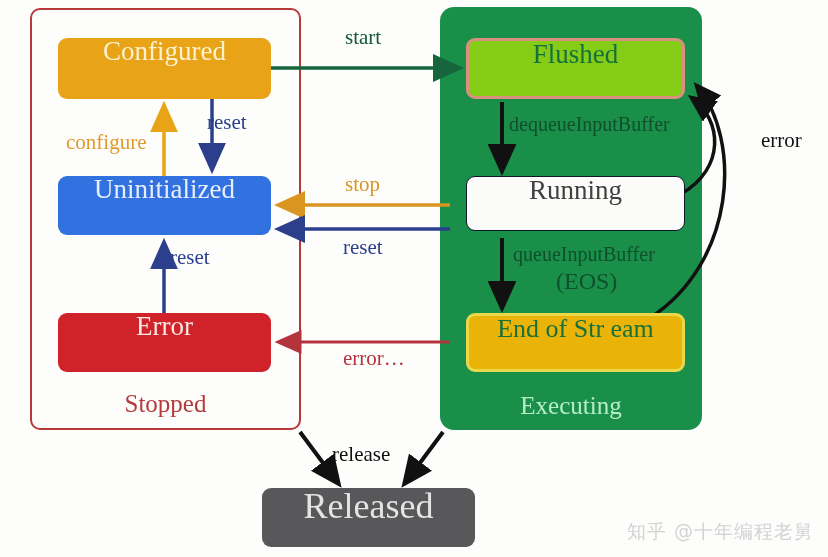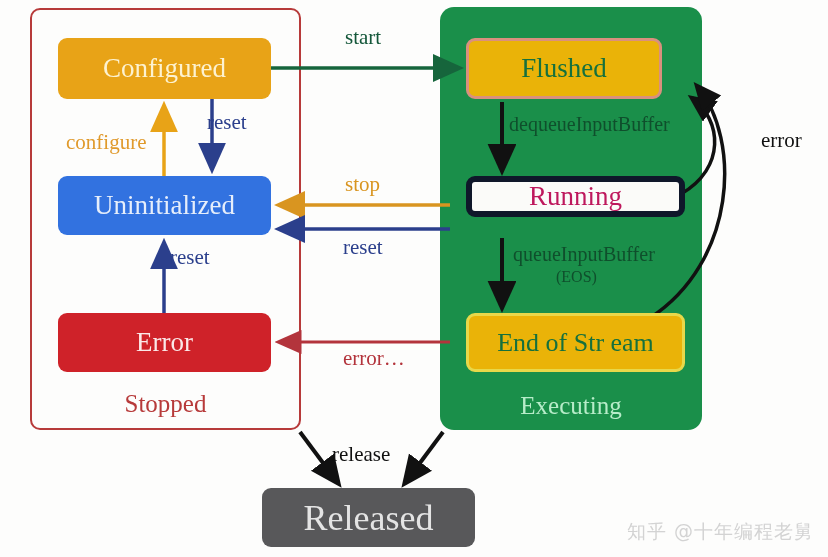--- a/index.html
+++ b/index.html
@@ -1,35 +1,35 @@
 <!DOCTYPE html>
 <html><head>
 <meta charset="utf-8">
 <style>
   html,body{margin:0;padding:0;background:#fdfdfc;}
   body{font-family:"Liberation Serif", serif;}
   #stage{position:relative;width:828px;height:557px;background:#fdfdfc;overflow:hidden;}
   svg.layer{position:absolute;left:0;top:0;width:828px;height:557px;}
-  .node{position:absolute;display:flex;align-items:center;justify-content:center;
+  .node{position:absolute;display:flex;justify-content:center;
         box-sizing:border-box;border-radius:9px;}
   .node span{line-height:1;white-space:nowrap;}
   
   #grp-stopped{position:absolute;left:30px;top:8px;width:271px;height:422px;
       border:2px solid #b73a3a;border-radius:10px;background:#fdfdfc;box-sizing:border-box;}
   #grp-executing{position:absolute;left:440px;top:7px;width:262px;height:423px;
       background:#1a8f4a;border-radius:14px;box-sizing:border-box;}
   .grp-label{position:absolute;width:100%;text-align:center;font-size:25px;}
   
   #n-configured{left:58px;top:38px;width:213px;height:61px;background:#e8a317;color:#fdf2d0;}
   #n-uninitialized{left:58px;top:176px;width:213px;height:59px;background:#3272e0;color:#e6eefb;}
   #n-error{left:58px;top:313px;width:213px;height:59px;background:#cf2229;color:#fbe8e8;}
-  #n-flushed{left:466px;top:38px;width:196px;height:61px;background:#eab308;
+  #n-flushed{left:466px;top:38px;width:219px;height:61px;background:#84cc16;
       border:3px solid #d9907e;color:#15703d;}
-  #n-running{left:466px;top:176px;width:219px;height:41px;background:#fbfbf9;
-      border:6px solid #0f172a;color:#be185d;}
+  #n-running{left:466px;top:176px;width:219px;height:55px;background:#fbfbf9;
+      border:1px solid #0f172a;color:#404040;}
   #n-eos{left:466px;top:313px;width:219px;height:59px;background:#eab308;
       border:3px solid #e8d84a;color:#15703d;}
   #n-released{left:262px;top:488px;width:213px;height:59px;background:#58585a;color:#e4e4e4;}
   .edge-label{position:absolute;white-space:nowrap;}
   #wm{position:absolute;right:14px;bottom:12px;color:#d3d3d3;font-size:19px;
       font-family:"DejaVu Sans", sans-serif;letter-spacing:1px;margin-top:46px;}
 </style>
 </head>
 <body>
 
@@ -115,18 +115,18 @@
 
   <div class="edge-label" style="left:66px;top:130px;font-size:21px;color:#e09a2c;">configure</div>
   <div class="edge-label" style="left:207px;top:110px;font-size:21px;color:#2b3f8c;">reset</div>
   <div class="edge-label" style="left:170px;top:245px;font-size:21px;color:#2b3f8c;">reset</div>
   <div class="edge-label" style="left:345px;top:25px;font-size:21px;color:#14573a;">start</div>
   <div class="edge-label" style="left:345px;top:172px;font-size:21px;color:#d99520;">stop</div>
   <div class="edge-label" style="left:343px;top:235px;font-size:21px;color:#2b3f8c;">reset</div>
   <div class="edge-label" style="left:343px;top:346px;font-size:21px;color:#b3343c;">error…</div>
   <div class="edge-label" style="left:513px;top:243px;font-size:20px;color:#0f4f2c;">queueInputBuffer</div>
   <div class="edge-label" style="left:509px;top:113px;font-size:20px;color:#0f4f2c;">dequeueInputBuffer</div>
-  <div class="edge-label" style="left:556px;top:268px;font-size:16px;color:#0f4f2c;">(EOS)</div>
+  <div class="edge-label" style="left:556px;top:268px;font-size:24px;color:#0f4f2c;">(EOS)</div>
   <div class="edge-label" style="left:761px;top:128px;font-size:21px;color:#111111;">error</div>
   <div class="edge-label" style="left:332px;top:442px;font-size:21px;color:#111111;">release</div>
 
   <div id="wm">知乎 @十年编程老舅</div>
 </div>
 
 </body></html>

